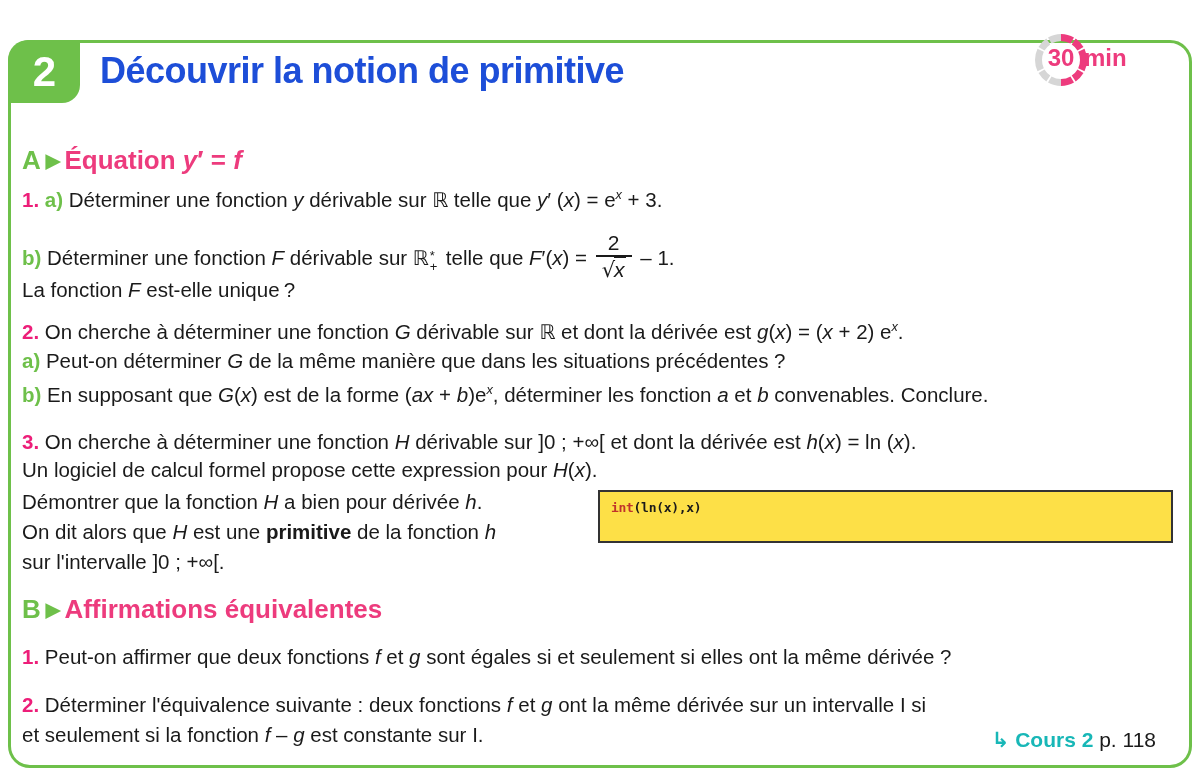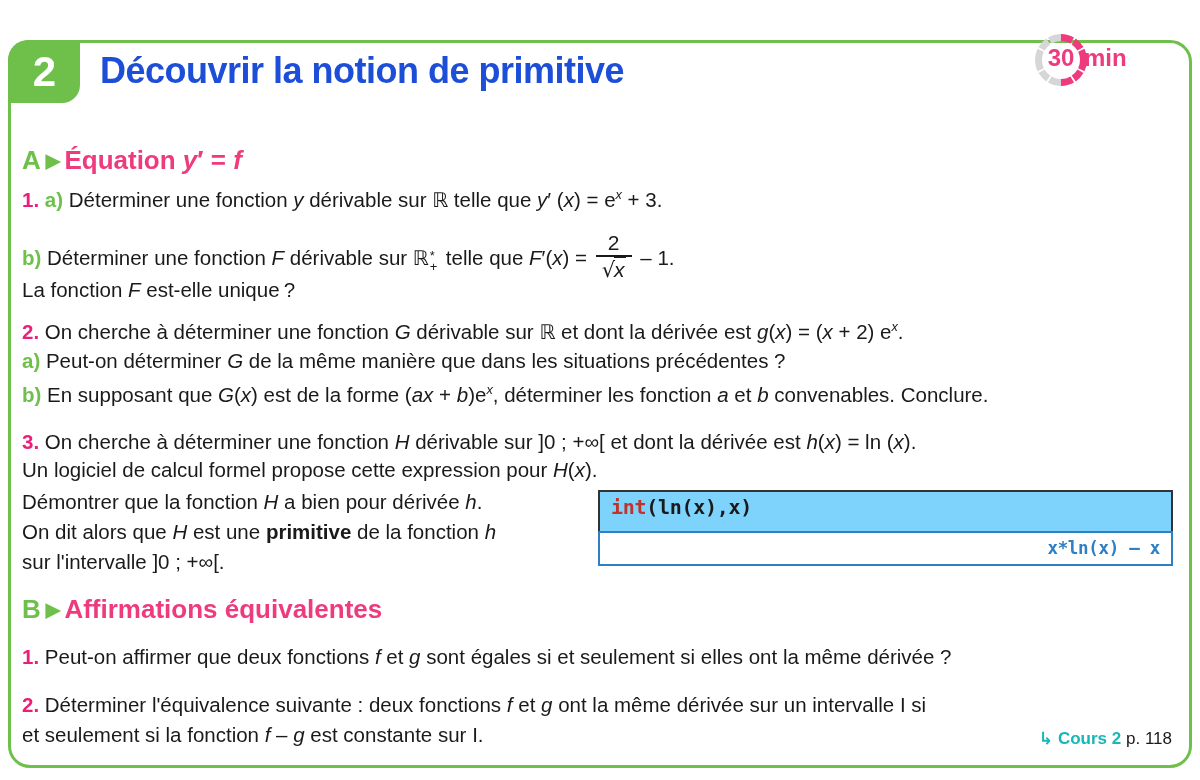--- a/index.html
+++ b/index.html
@@ -147,23 +147,23 @@
   .frac .de { display: block; font-size: 21px; padding: 2px 6px 0 6px; font-style: italic; }
   .sqrt { font-style: normal; font-family: "DejaVu Sans", sans-serif; }
   .sqrt span { border-top: 1.6px solid #1a1a1a; padding: 0 1px 0 0; margin-left: -1px; font-style: italic; font-family: "Liberation Sans", sans-serif; }
 
   
   .cas-in {
     position: absolute;
     left: 598px; top: 490px;
     width: 575px; height: 53px;
     border: 2px solid #333333;
-    background: #7dd3fc;
+    background: #fde047;
     font-family: "DejaVu Sans Mono", monospace;
-    font-size: 20px;
+    font-size: 13px;
     font-weight: bold;
     line-height: 31px;
     padding-left: 11px;
     color: #1a1a1a;
     letter-spacing: -0.3px;
   }
   .cas-in .fn { color: #c0332b; }
   .cas-out {
     position: absolute;
     left: 598px; top: 531px;
@@ -176,23 +176,23 @@
     line-height: 31px;
     padding-right: 11px;
     text-align: right;
     color: #2e7fc4;
     letter-spacing: -0.3px;
   }
 
   
   .footer-link {
     position: absolute;
-    right: 28px;
+    right: 44px;
     top: 728px;
-    font-size: 17px;
+    font-size: 21px;
     white-space: nowrap;
   }
   .fl-arrow { color: #18b7b7; font-weight: bold; font-family: "DejaVu Sans", sans-serif; }
   .fl-cours { color: #18b7b7; font-weight: bold; }
   .fl-page  { color: #1a1a1a; }
 </style>
 </head>
 <body>
 
 <div id="page">
@@ -272,21 +272,20 @@
   </div>
 
   <div class="q" style="left:22px; top:488px;">
     <span>Démontrer que la fonction </span><span class="it">H</span><span> a bien pour dérivée </span><span class="it">h</span><span>.</span>
   </div>
 
   <div class="q" style="left:22px; top:548px;">sur l'intervalle ]0 ; +∞[.</div>
 
   <div class="cas-in"><span class="fn">int</span><span>(ln(x),x)</span></div>
 
-  <div class="cas-out">x*ln(x) – x</div>
 
   <div class="sec-head" style="left:22px; top:594px;">
     <span class="sec-letter">B</span><span class="sec-tri">▶</span><span class="sec-label">Affirmations équivalentes</span>
   </div>
 
   <div class="q" style="left:22px; top:643px;">
     <span class="num-pink">1.</span>
     <span>Peut-on affirmer que deux fonctions </span><span class="it">f</span><span> et </span><span class="it">g</span><span> sont égales si et seulement si elles ont la même dérivée ?</span>
   </div>
 

